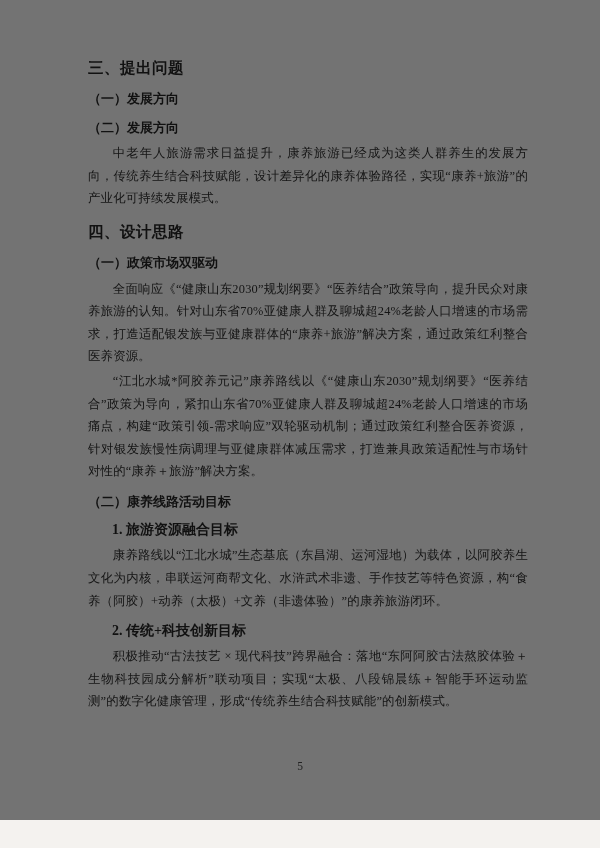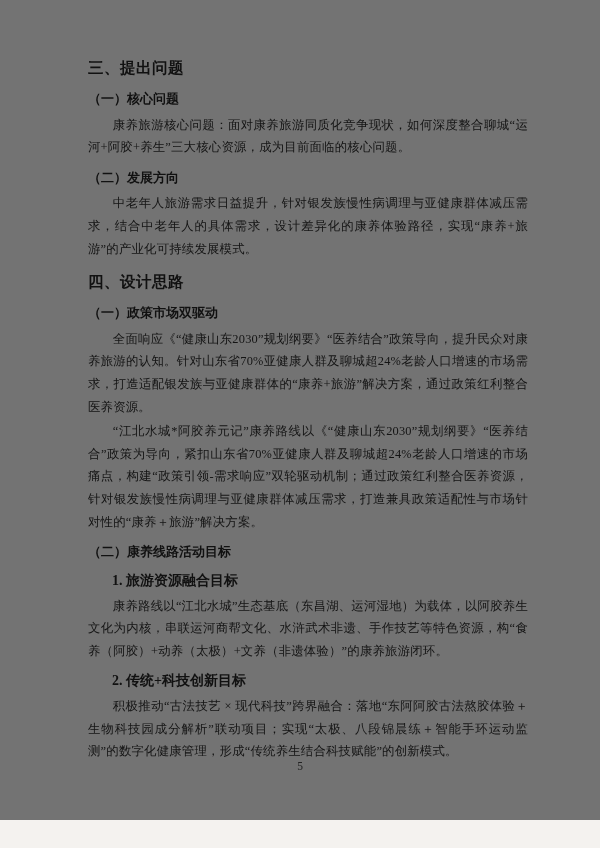--- a/index.html
+++ b/index.html
@@ -77,25 +77,24 @@
   }
 </style>
 </head>
 <body>
 
 <div class="page">
   <div class="page-inner">
 
     <h1 class="h1">三、提出问题</h1>
 
-    <h2 class="h2">（一）核心问题</h2>
-    <p class="body">康养旅游核心问题：面对康养旅游同质化竞争现状，如何深度整合聊城“运河+阿胶+养生”三大核心资源，成为目前面临的核心问题。</p>
+    <h2 class="h2">（一）发展方向</h2>
 
     <h2 class="h2">（二）发展方向</h2>
-    <p class="body">中老年人旅游需求日益提升，针对银发族慢性病调理与亚健康群体减压需求，结合中老年人的具体需求，设计差异化的康养体验路径，实现“康养+旅游”的产业化可持续发展模式。</p>
+    <p class="body">中老年人旅游需求日益提升，康养旅游已经成为这类人群养生的发展方向，传统养生结合科技赋能，设计差异化的康养体验路径，实现“康养+旅游”的产业化可持续发展模式。</p>
 
     <h1 class="h1 spaced">四、设计思路</h1>
 
     <h2 class="h2">（一）政策市场双驱动</h2>
     <p class="body">全面响应《“健康山东2030”规划纲要》“医养结合”政策导向，提升民众对康养旅游的认知。针对山东省70%亚健康人群及聊城超24%老龄人口增速的市场需求，打造适配银发族与亚健康群体的“康养+旅游”解决方案，通过政策红利整合医养资源。</p>
     <p class="body">“江北水城*阿胶养元记”康养路线以《“健康山东2030”规划纲要》“医养结合”政策为导向，紧扣山东省70%亚健康人群及聊城超24%老龄人口增速的市场痛点，构建“政策引领-需求响应”双轮驱动机制；通过政策红利整合医养资源，针对银发族慢性病调理与亚健康群体减压需求，打造兼具政策适配性与市场针对性的“康养＋旅游”解决方案。</p>
 
     <h2 class="h2">（二）康养线路活动目标</h2>
 
     <h3 class="h3">1. 旅游资源融合目标</h3>

